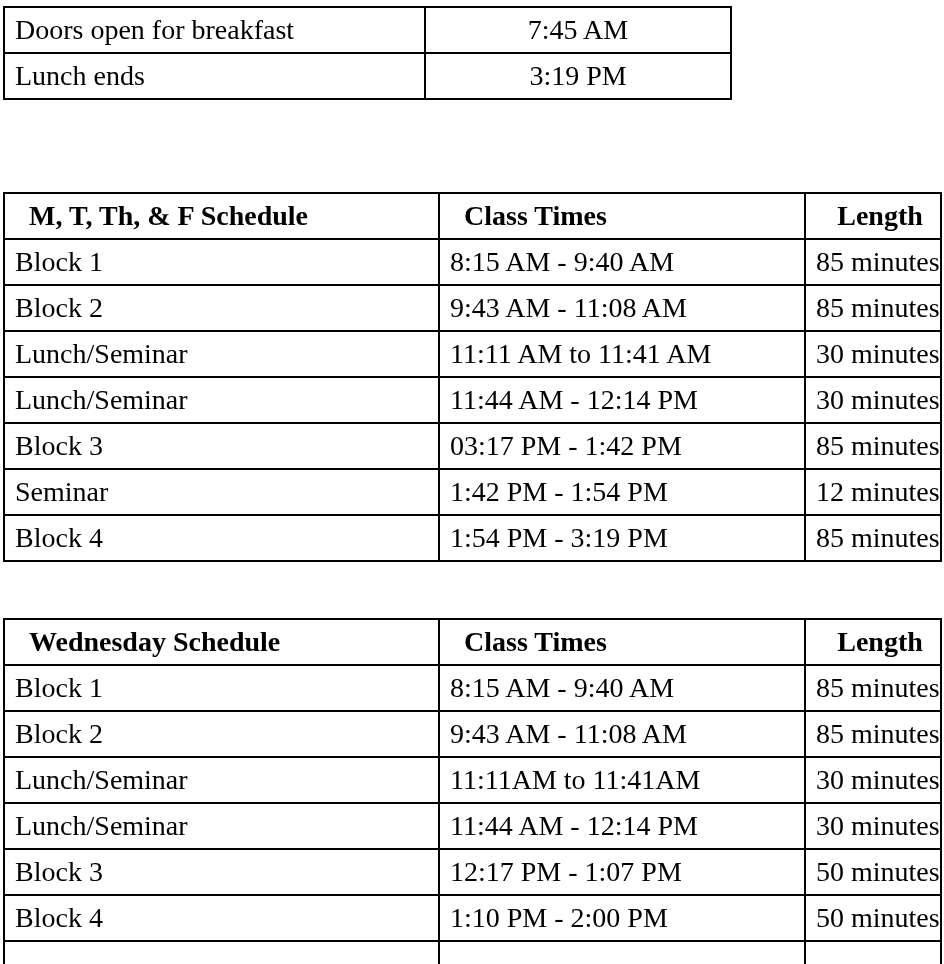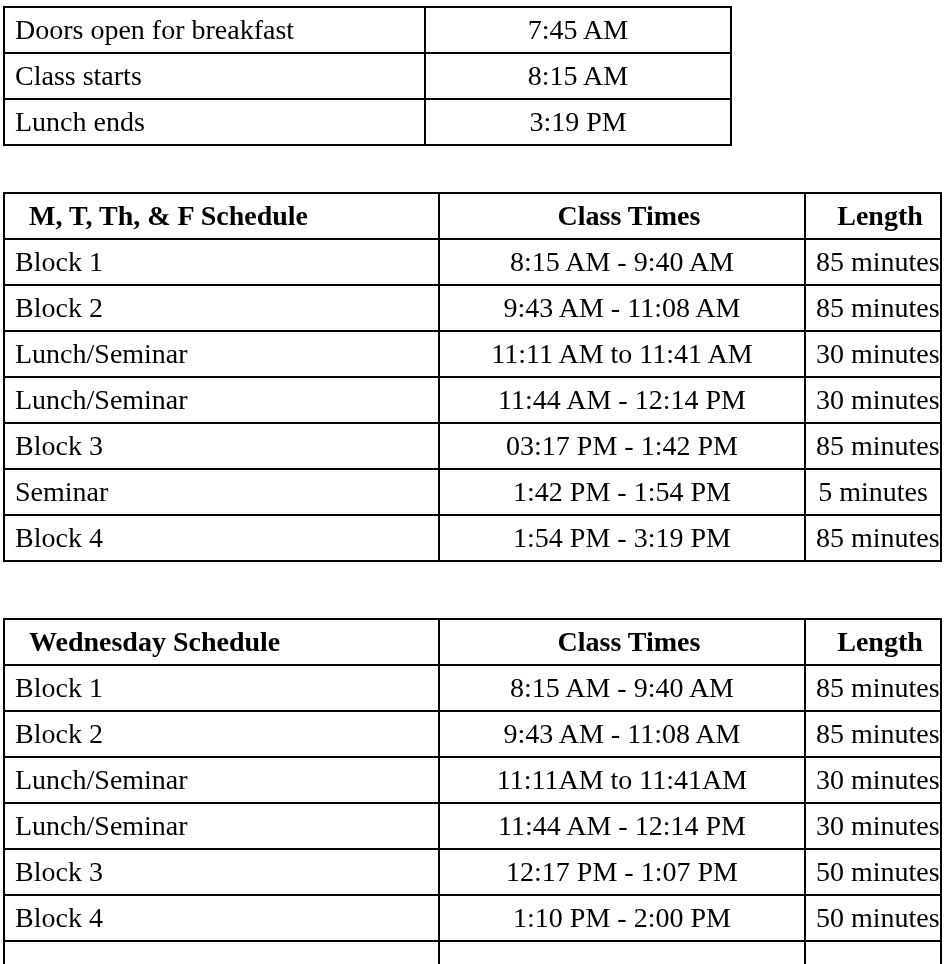--- a/index.html
+++ b/index.html
@@ -59,21 +59,21 @@
   
   .blocktable {
     left: 3px;
     width: 939px;
   }
   .blocktable th,
   .blocktable td {
     height: 44px;
   }
   .blocktable .col-name   { width: 399px; text-align: left;   }
-  .blocktable .col-times  { width: 330px; text-align: center; }
+  .blocktable .col-times  { width: 330px; text-align: left; }
   .blocktable .col-length { text-align: center; }
 
   .blocktable thead th {
     font-weight: bold;
     padding-left: 24px;
   }
   .blocktable thead th.col-name { text-align: left; }
 
   #table-mtthf { top: 192px; }
   #table-wednesday { top: 618px; }
@@ -88,24 +88,20 @@
 
 <div class="page">
 
   <table class="sched" id="table-daily-times">
     <tbody>
       <tr>
         <td class="label">Doors open for breakfast</td>
         <td class="value">7:45 AM</td>
       </tr>
       <tr>
-        <td class="label">Class starts</td>
-        <td class="value">8:15 AM</td>
-      </tr>
-      <tr>
         <td class="label">Lunch ends</td>
         <td class="value">3:19 PM</td>
       </tr>
     </tbody>
   </table>
 
   <table class="sched blocktable" id="table-mtthf">
     <thead>
       <tr>
         <th class="col-name">M, T, Th, &amp; F Schedule</th>
@@ -135,21 +131,21 @@
         <td class="col-length">30 minutes</td>
       </tr>
       <tr>
         <td class="col-name">Block 3</td>
         <td class="col-times">03:17 PM - 1:42 PM</td>
         <td class="col-length">85 minutes</td>
       </tr>
       <tr>
         <td class="col-name">Seminar</td>
         <td class="col-times">1:42 PM - 1:54 PM</td>
-        <td class="col-length">5 minutes</td>
+        <td class="col-length">12 minutes</td>
       </tr>
       <tr>
         <td class="col-name">Block 4</td>
         <td class="col-times">1:54 PM - 3:19 PM</td>
         <td class="col-length">85 minutes</td>
       </tr>
     </tbody>
   </table>
 
   <table class="sched blocktable" id="table-wednesday">

